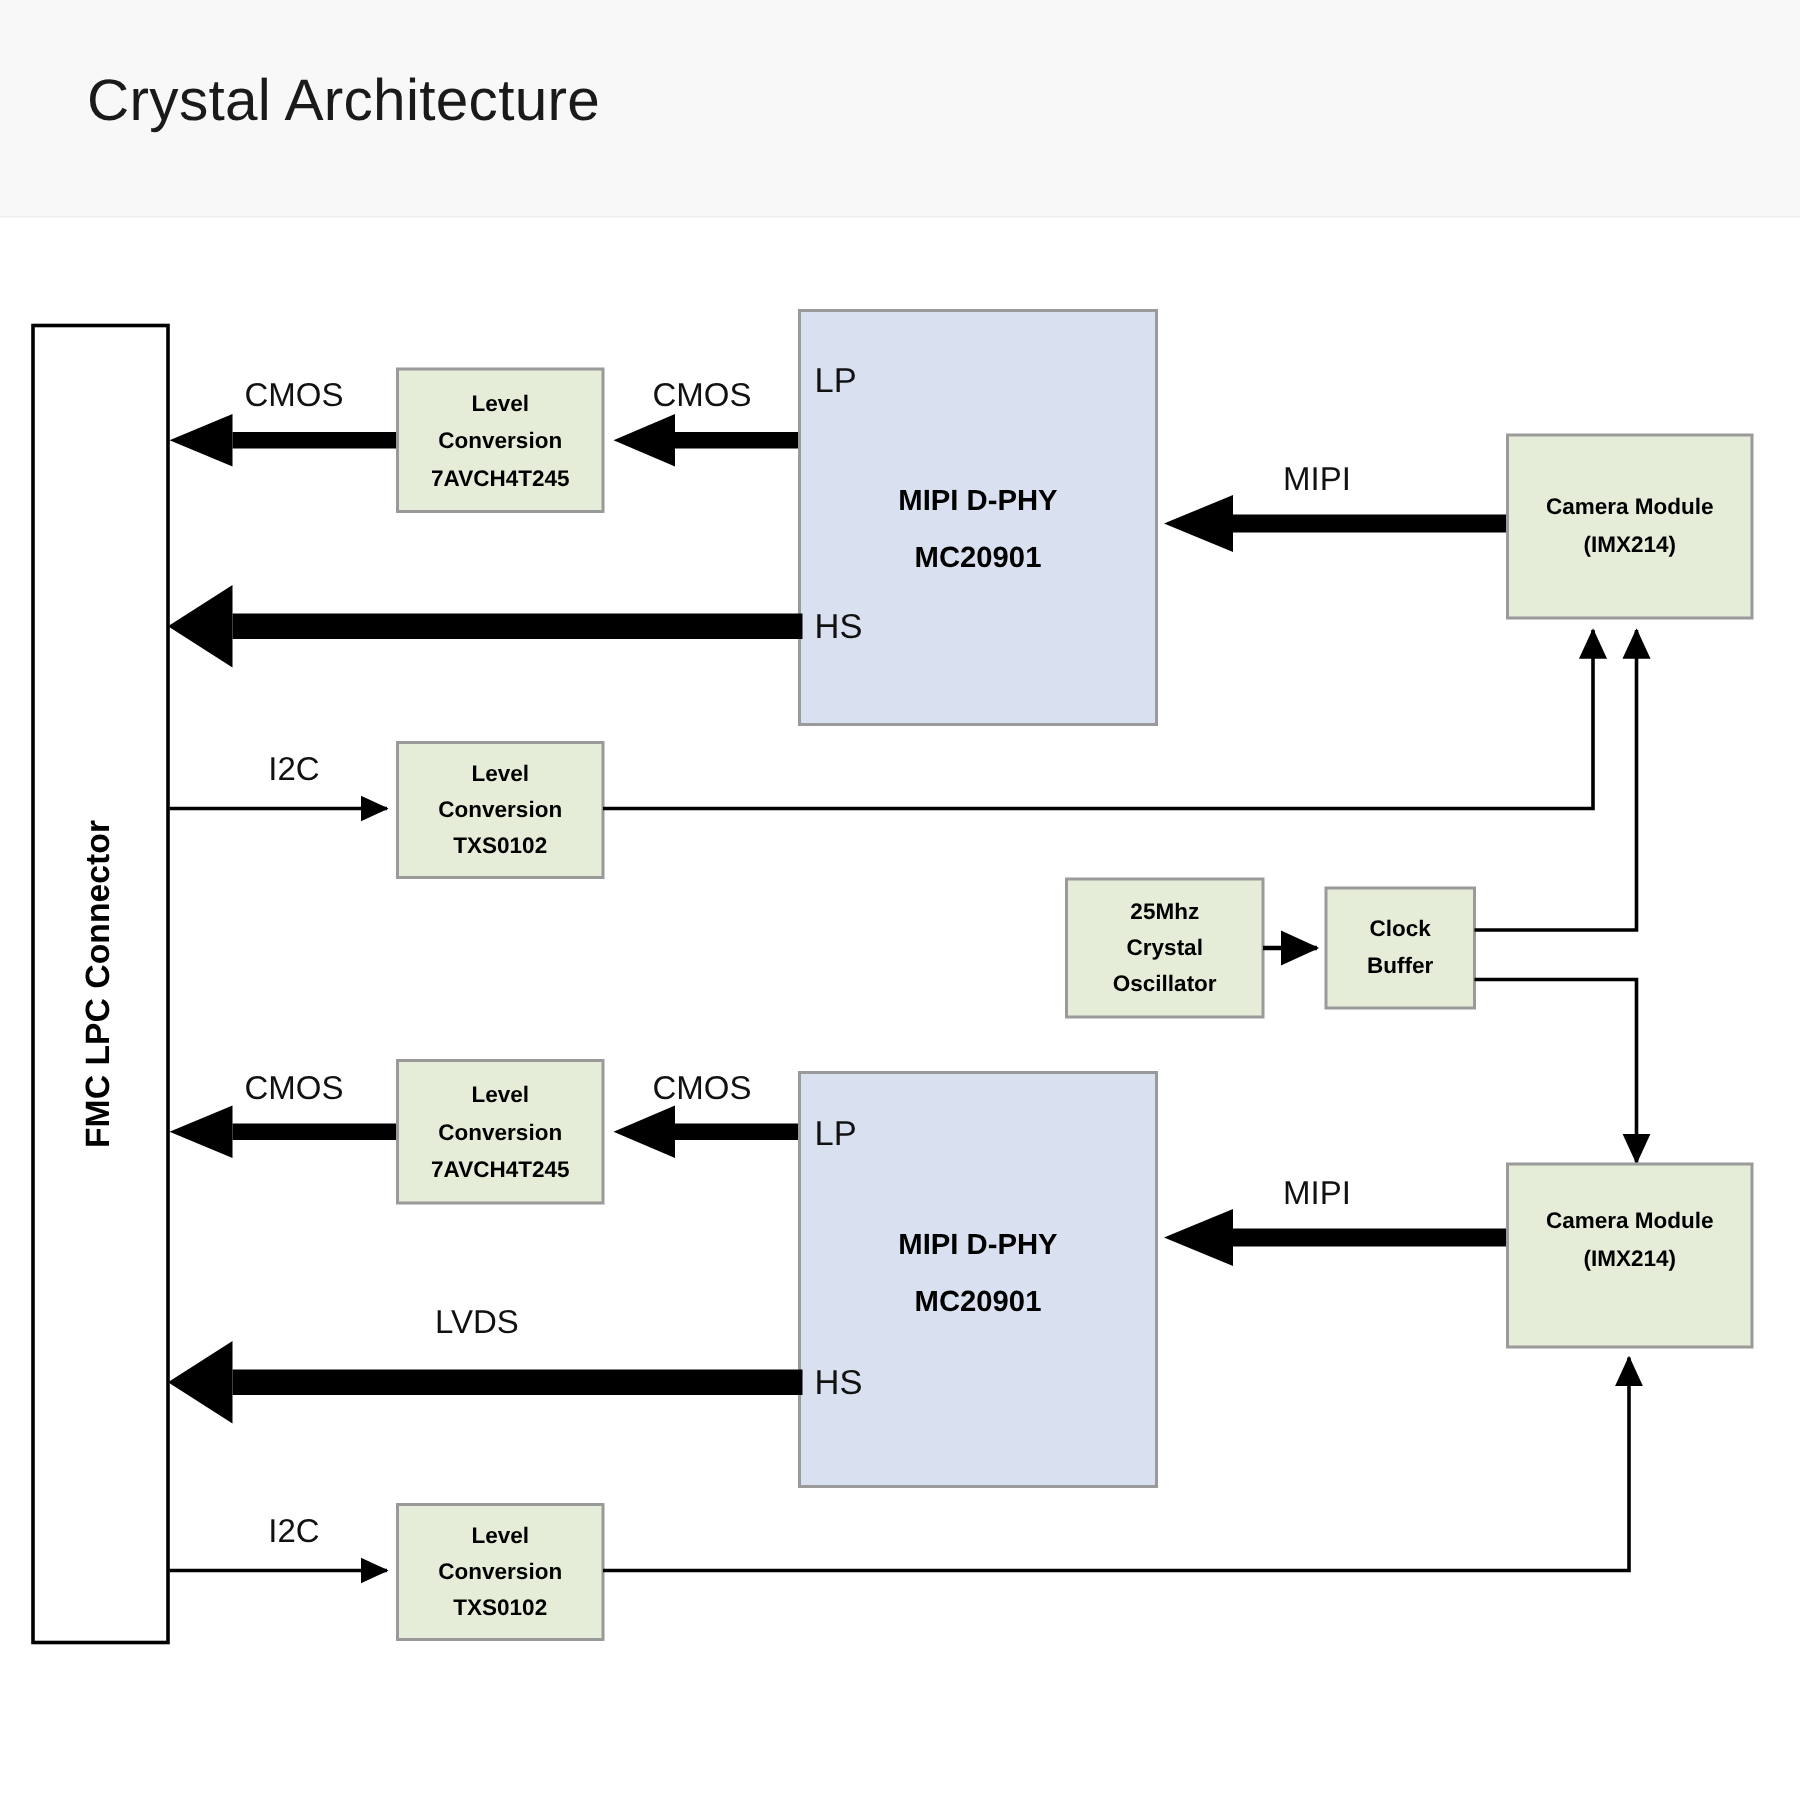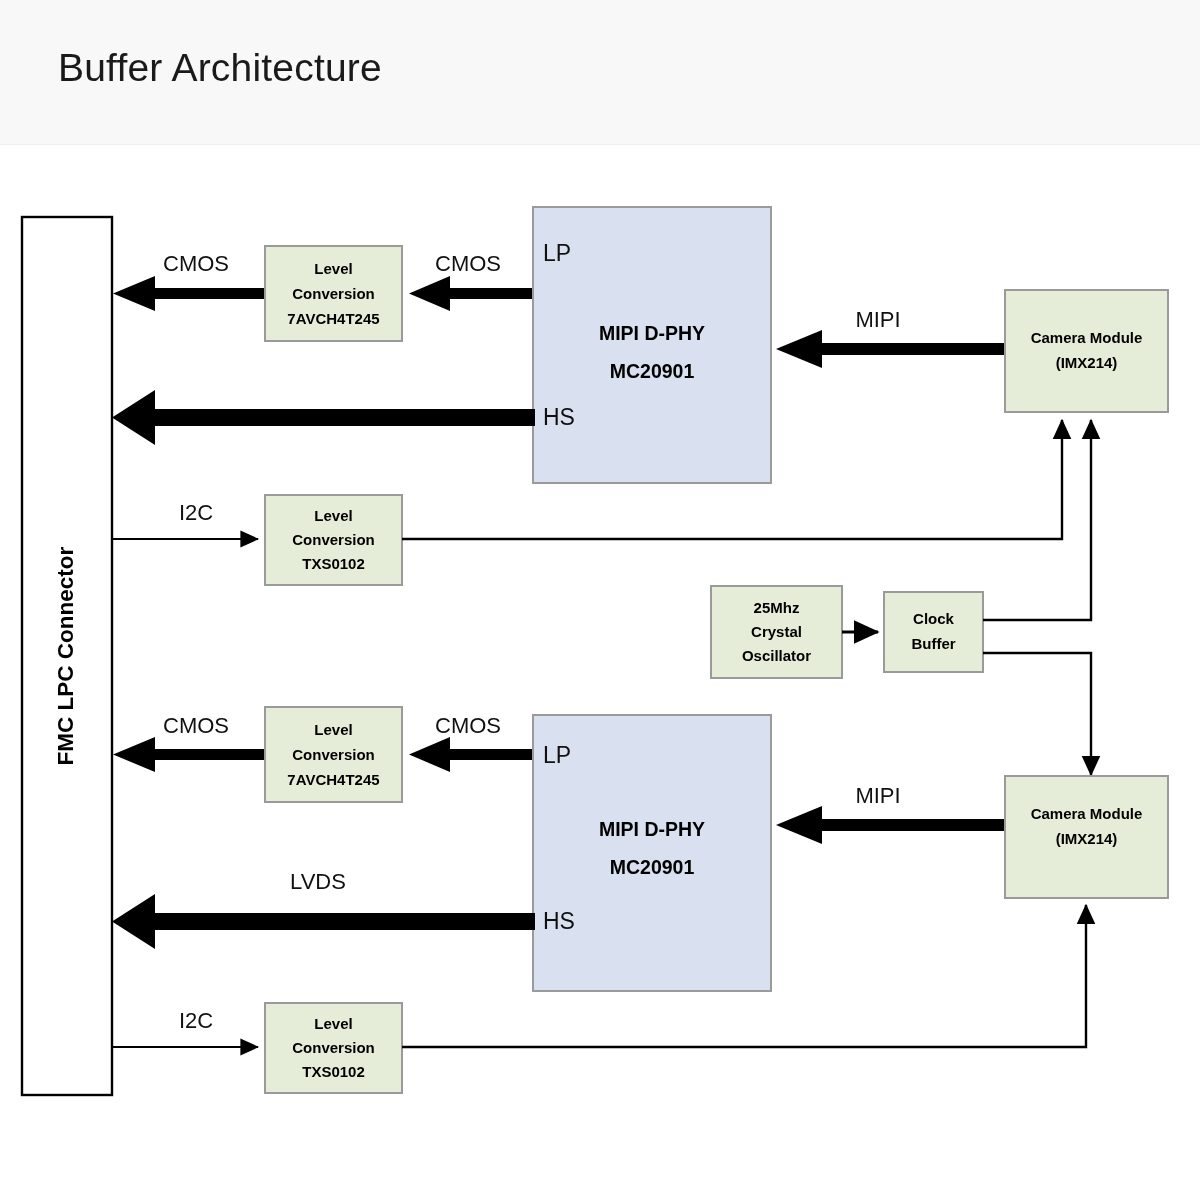--- a/index.html
+++ b/index.html
@@ -86,21 +86,21 @@
     text-anchor: middle;
     dominant-baseline: middle;
   }
 </style>
 </head>
 <body>
 
 <div id="page">
 
   <div id="header-band"></div>
-  <div id="page-title">Buffer Architecture</div>
+  <div id="page-title">Crystal Architecture</div>
 
   <div id="diagram-area">
     <svg id="diagram" viewBox="0 0 1200 1055" xmlns="http://www.w3.org/2000/svg">
 
       <defs>
         <marker id="thinArrowR" markerWidth="9" markerHeight="9" refX="8" refY="4.5" orient="auto" markerUnits="strokeWidth">
           <path d="M0,0.6 L8.5,4.5 L0,8.4 z" fill="#000000"></path>
         </marker>
         <marker id="thinArrowU" markerWidth="9" markerHeight="9" refX="8" refY="4.5" orient="auto" markerUnits="strokeWidth">
           <path d="M0,0.6 L8.5,4.5 L0,8.4 z" fill="#000000"></path>

